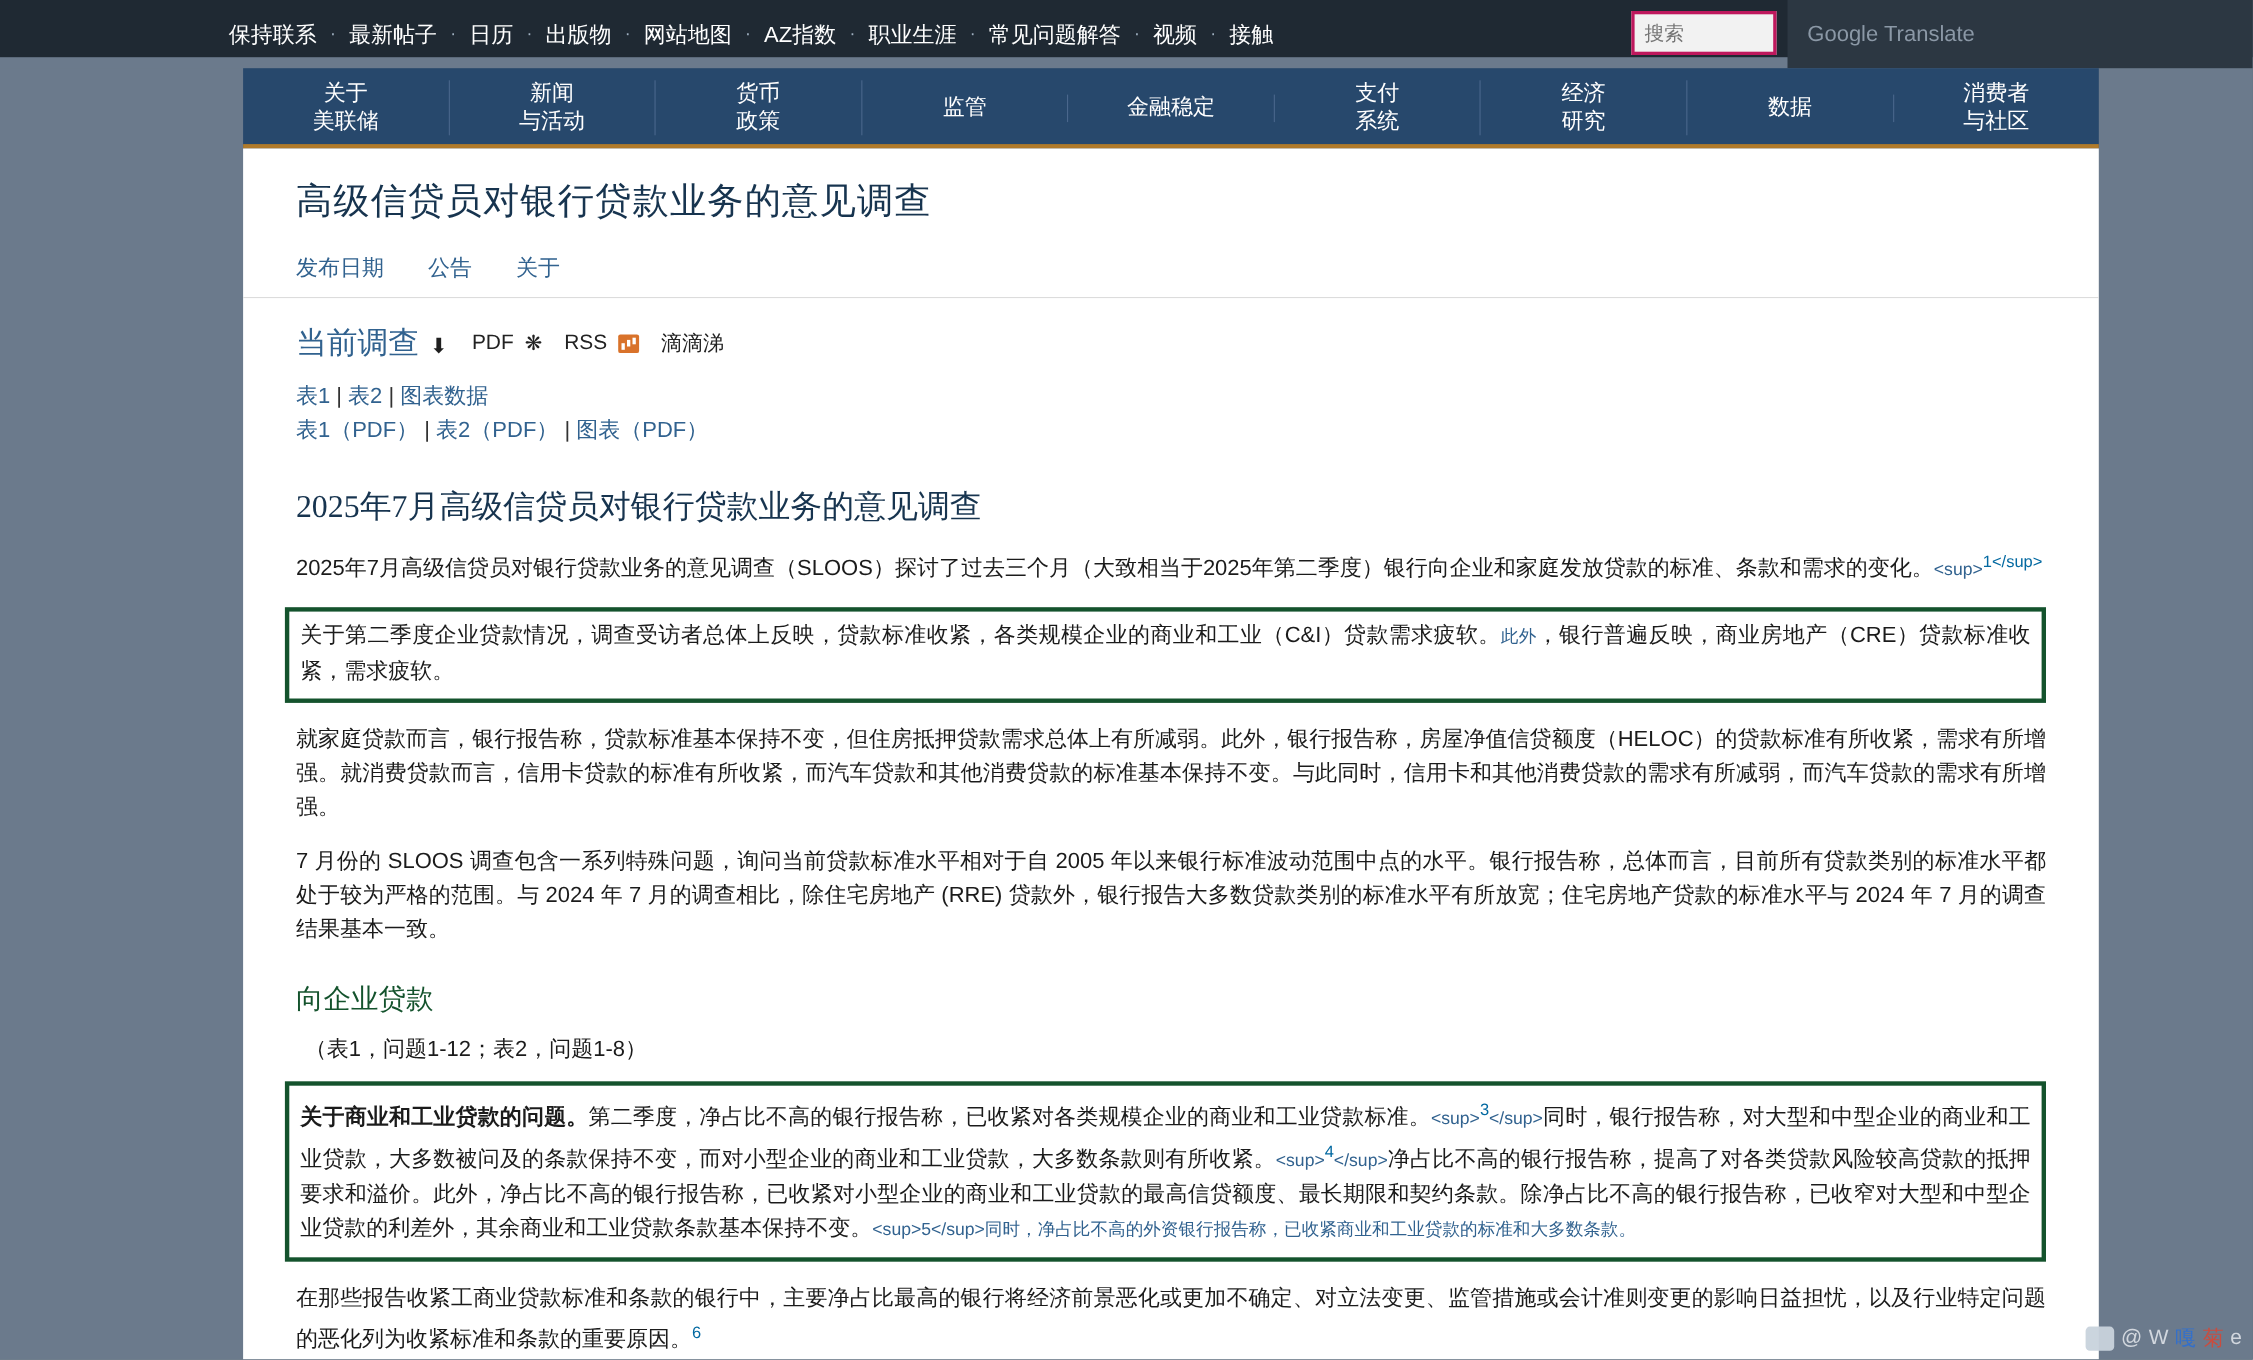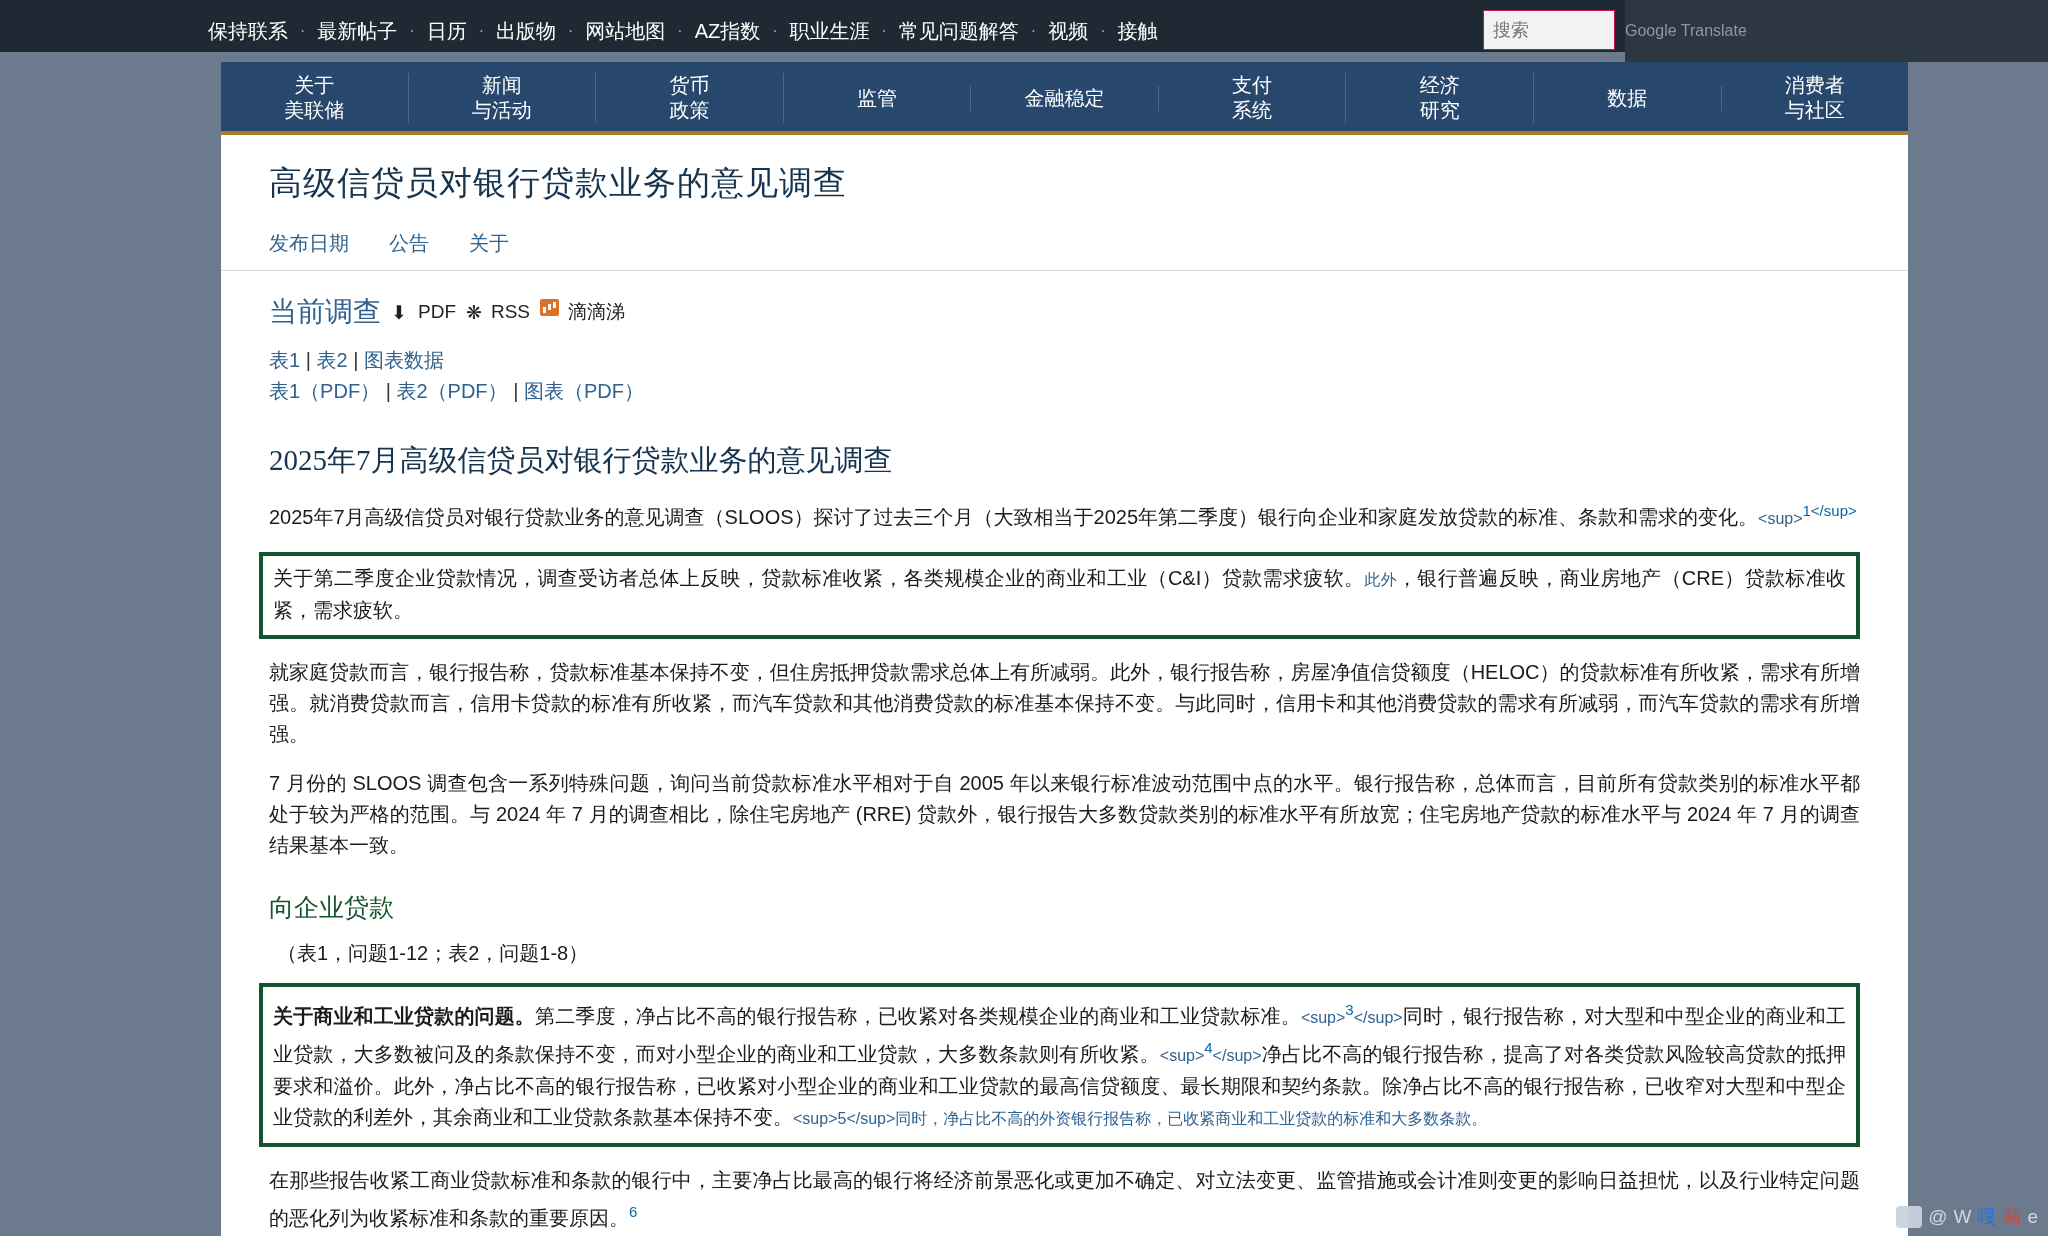--- a/index.html
+++ b/index.html
@@ -42,21 +42,21 @@
   .topnav-sep {
     color: #9fb0c0;
     font-size: 16px;
   }
   .search-box {
     position: absolute;
     left: 1483px; top: 10px;
     width: 132px;
     height: 40px;
     background: #f2f2f2;
-    border: 1px solid #be185d;
+    border: 3px solid #be185d;
     box-sizing: border-box;
   }
   .search-box input {
     width: 100%;
     height: 100%;
     border: none;
     outline: none;
     background: transparent;
     font-size: 18px;
     color: #6b6b6b;
@@ -64,23 +64,24 @@
     box-sizing: border-box;
     font-family: "Liberation Sans", sans-serif;
   }
   .gtranslate {
     position: absolute;
     left: 1625px; top: 0;
     width: 423px;
     height: 62px;
     background: #2c3742;
     color: #8b98a6;
-    font-size: 16px;
-    display: flex;
-    align-items: center;
+    font-size: 20px;
+    display: flex;
+    align-items: center;
+    padding-left: 18px;
     box-sizing: border-box;
   }
 
   
   .mainnav {
     position: absolute;
     left: 221px; top: 62px;
     width: 1687px;
     height: 72px;
     background: #27486c;
@@ -147,22 +148,22 @@
     margin-top: 22px;
   }
   .cur-survey-title {
     font-size: 28px;
     color: #31628f;
   }
   .mini-link {
     color: #222;
     font-size: 19px;
     display: inline-flex;
-    align-items: flex-start;
-    gap: 9px;
+    align-items: center;
+    gap: 20px;
   }
   .icon-pdf {
     display: inline-block;
     width: 18px; height: 18px;
     position: relative;
   }
   .icon-pdf::before {
     content: "⬇";
     font-size: 19px;
     color: #1f1f1f;

